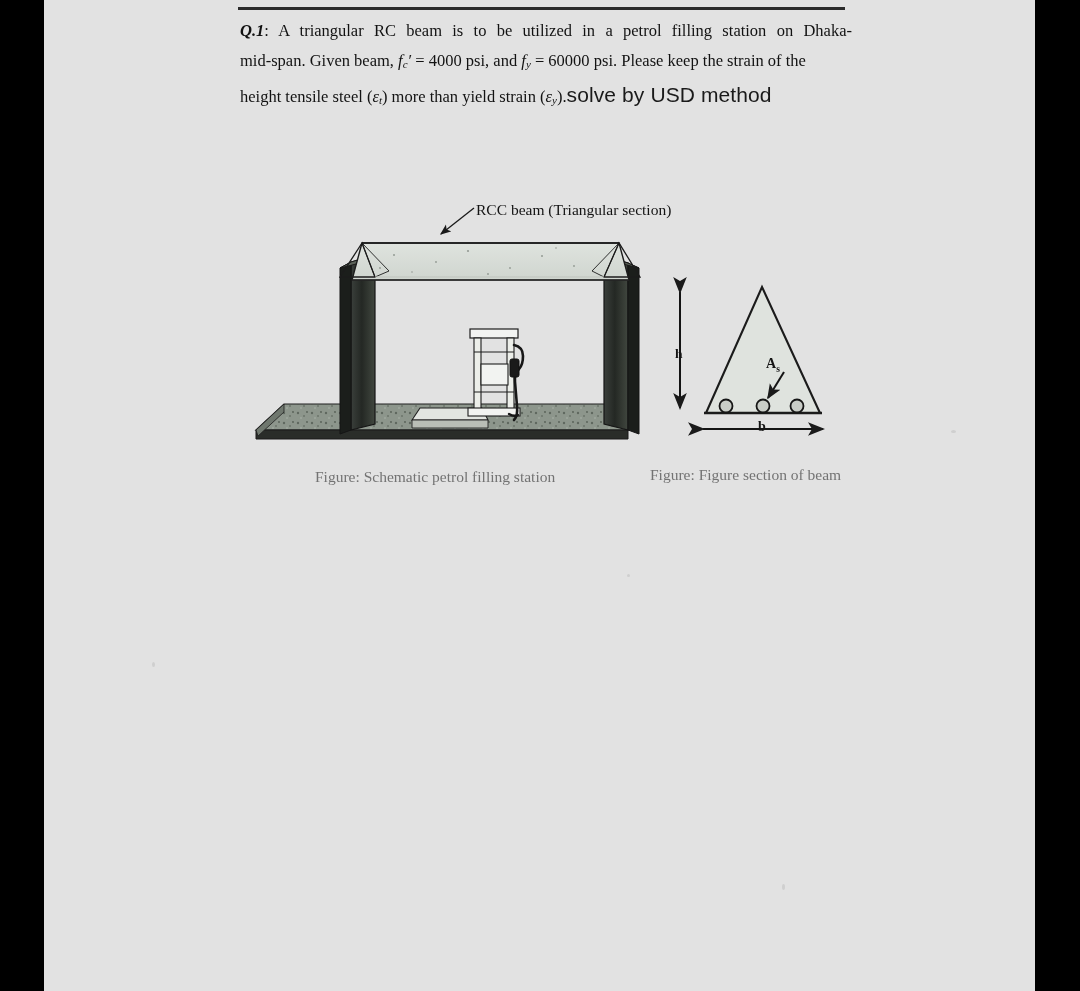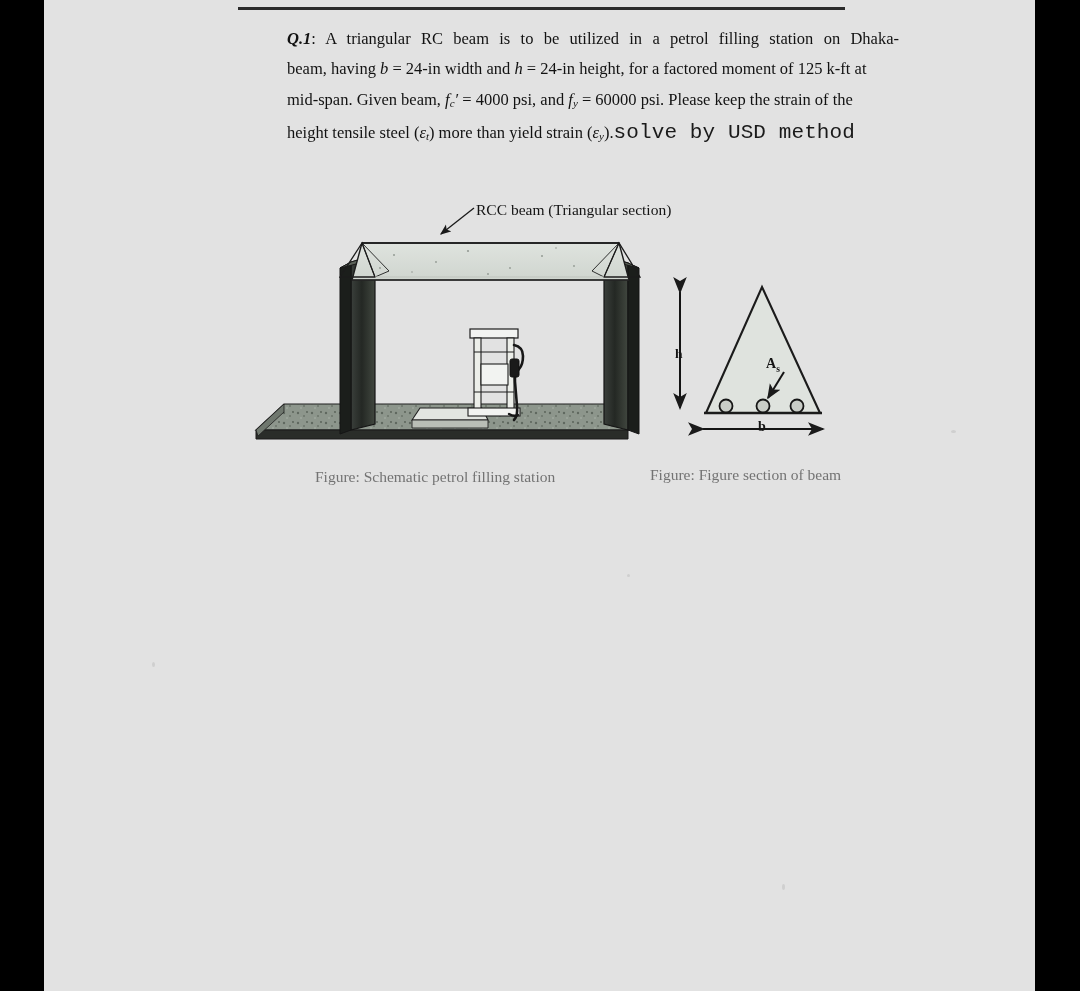--- a/index.html
+++ b/index.html
@@ -34,47 +34,46 @@
     left: 194px;
     top: 7px;
     width: 607px;
     height: 3px;
     background: #2b2b2b;
   }
   
   .qblock {
     position: absolute;
     left: 196px;
-    top: 24px;
+    top: 16px;
     width: 612px;
     color: #121212;
     font-family: "Liberation Serif", serif;
     font-size: 16.5px;
     line-height: 30.3px;
-    margin-left: 47px;
   }
   .qline {
     display: block;
     white-space: nowrap;
     text-align: justify;
   }
   .qline.just {
     text-align: justify;
     text-align-last: justify;
     white-space: normal;
   }
   .qnum {
     font-weight: bold;
     font-style: italic;
   }
   .ital { font-style: italic; }
   .mono-sub { font-size: 11px; vertical-align: -2px; font-style: italic; }
   .eps { font-style: italic; }
   .usd-note {
-    font-family: Liberation Mono, monospace;
+    font-family: Liberation Sans, sans-serif;
     font-size: 21px;
     color: #1a1a1a;
     letter-spacing: 0.1px;
   }
 
   
   .fig-area {
     position: absolute;
     left: 0; top: 0;
     width: 922px; height: 991px;
@@ -120,23 +119,20 @@
     <div class="top-rule"></div>
 
     <div class="qblock">
 
       <span class="qline just" style="width:612px; display:block;">
         <span class="qnum">Q.1</span><span>:</span>
         <span>A  triangular  RC  beam  is  to  be  utilized  in  a  petrol  filling  station  on  Dhaka-</span>
       </span>
 
 
-      <span class="qline" style="display:block;">
-        <span>beam, having </span><span class="ital">b</span><span> = 24-in width and </span><span class="ital">h</span><span> = 24-in height, for a factored moment of 125 k-ft at</span>
-      </span>
 
       <span class="qline" style="display:block;">
         <span>mid-span. Given beam, </span><span class="ital">f</span><span class="mono-sub">c</span><span class="ital">′</span><span> = 4000 psi, and </span><span class="ital">f</span><span class="mono-sub">y</span><span> = 60000 psi. Please keep the strain of the</span>
       </span>
 
       <span class="qline" style="display:block;">
         <span>height tensile steel (</span><span class="eps">ε</span><span class="mono-sub">t</span><span>) more than yield strain (</span><span class="eps">ε</span><span class="mono-sub">y</span><span>).</span><span class="usd-note">solve by USD method</span>
       </span>
 
     </div>

